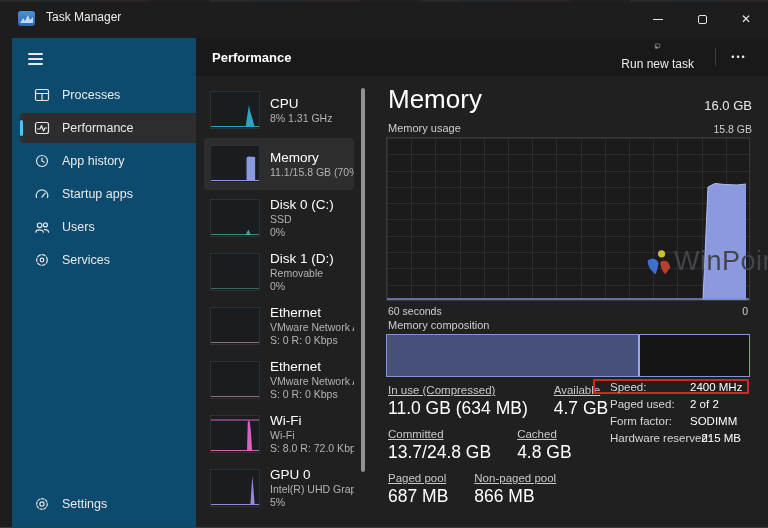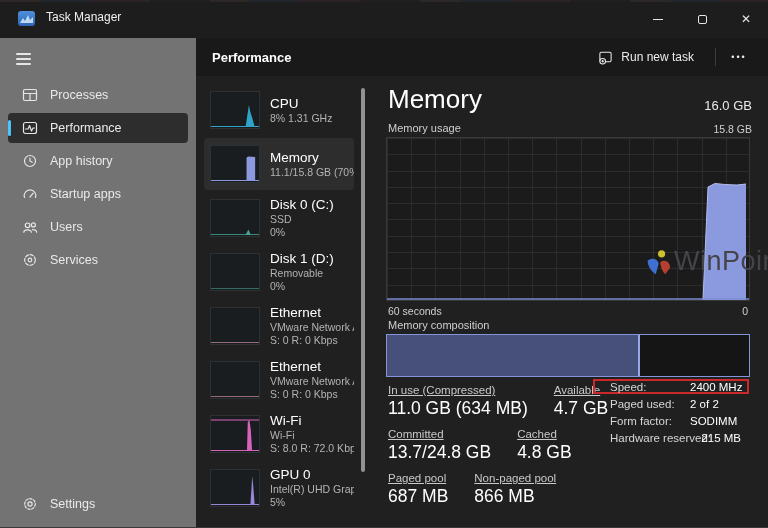--- a/index.html
+++ b/index.html
@@ -19,40 +19,40 @@
     background:linear-gradient(#4e8fdb,#2c66b8); display:flex; align-items:flex-end; overflow:hidden; }
   .app-icon svg { display:block; }
   .app-title { position:absolute; left:46px; top:8px; font-size:12px; color:#efefef; }
   .win-controls { position:absolute; right:0; top:0; height:34px; display:flex; }
   .win-btn { width:44px; height:34px; display:flex; align-items:center; justify-content:center; }
   .glyph-min { width:10px; height:1px; background:#e6e6e6; }
   .glyph-max { width:9px; height:9px; border:1px solid #e6e6e6; border-radius:2px; }
   .glyph-close { font-size:12px; color:#e6e6e6; line-height:1; }
 
   
-  #sidebar { position:absolute; top:38px; left:0; width:196px; bottom:0; background:#737373; }
+  #sidebar { position:absolute; top:38px; left:12px; width:196px; bottom:0; background:#0c4a6e; }
   .hamburger { position:absolute; left:10px; top:6px; width:36px; height:30px; border-radius:4px;
     display:flex; flex-direction:column; justify-content:center; gap:3.5px; padding-left:6px; }
   .hamburger span { width:15px; height:1.6px; background:#e6e6e6; border-radius:1px; }
   .nav { position:absolute; top:42px; left:0; right:0; }
   .nav-item { position:relative; margin:0 8px 3px 8px; height:30px; border-radius:4px;
     display:flex; align-items:center; gap:12px; padding-left:14px; color:#eaeaea; }
   .nav-item.selected { background:#2d2d2d; }
   .nav-item.selected::before { content:""; position:absolute; left:0; top:7px; width:3px; height:16px;
     border-radius:2px; background:#4cc2ff; }
   .nav-label { font-size:12.5px; }
   .nav-ico { width:16px; height:16px; flex:none; display:flex; }
   .nav-ico svg { stroke:#e6e6e6; fill:none; stroke-width:1.2; stroke-linecap:round; stroke-linejoin:round; }
   #settings-item { position:absolute; bottom:8px; left:0; right:0; margin-bottom:0; }
 
   
   #cmdbar { position:absolute; top:38px; left:196px; right:0; height:38px; background:#191919; }
   #cmdbar .page-title { position:absolute; left:16px; top:12px; font-size:13px; font-weight:700; color:#fff; }
   .run-task { position:absolute; right:64px; top:5px; height:28px; display:flex; align-items:center; gap:8px;
-    padding:0 10px; border-radius:4px; color:#ececec; font-size:12px; }
+    padding:0 10px; border-radius:4px; color:#ececec; font-size:12px;flex-direction:column; }
   .run-task svg { stroke:#ececec; fill:none; stroke-width:1.1; }
   .cmd-divider { position:absolute; right:52px; top:10px; width:1px; height:18px; background:#3d3d3d; }
   .more-btn { position:absolute; right:14px; top:8px; width:30px; height:22px; border-radius:4px;
     color:#ececec; font-size:9px; letter-spacing:2px; display:flex; align-items:center; justify-content:center; }
 
   
   #content { position:absolute; top:76px; left:196px; right:0; bottom:0; background:#202020; }
 
   
   #perf-list { position:absolute; left:0; top:0; width:184px; bottom:0; padding:8px 0 0 8px; }

